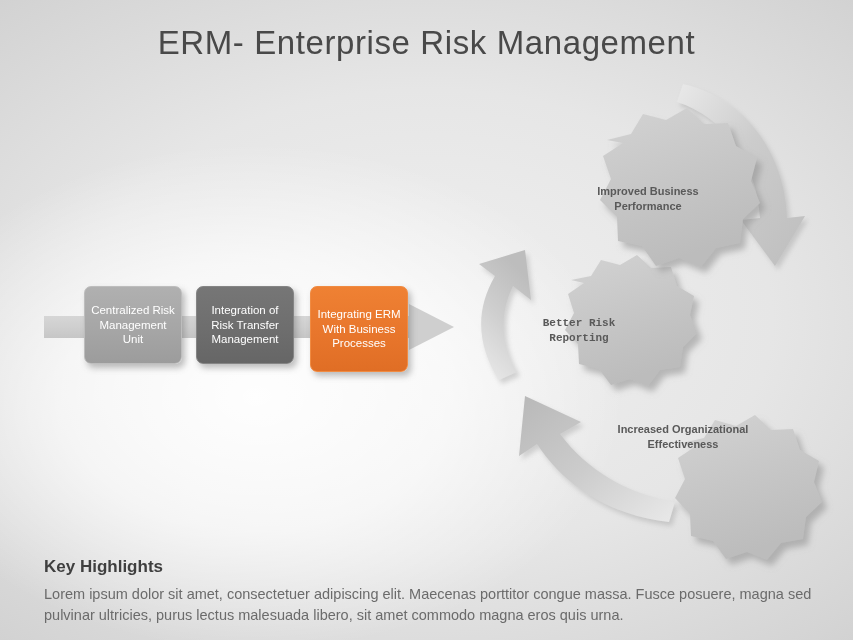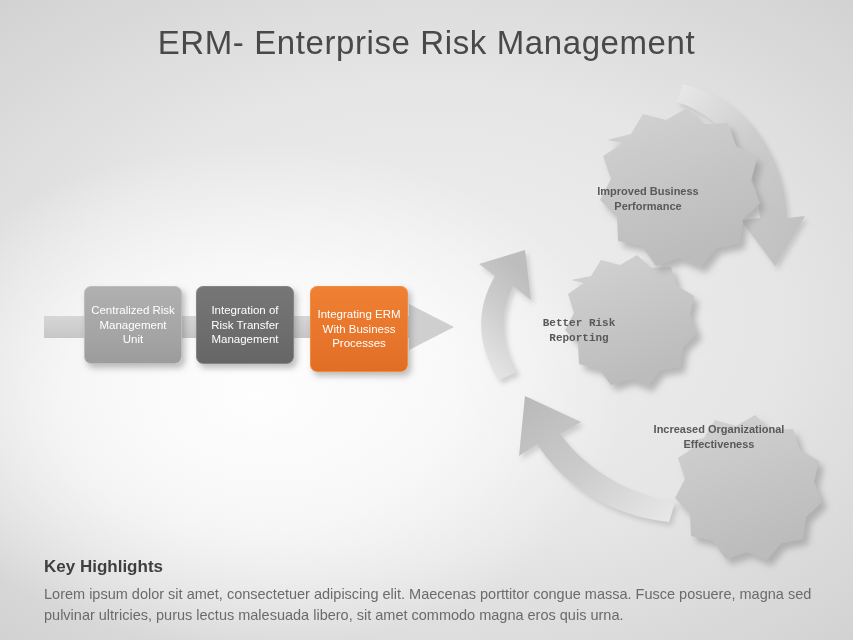--- a/index.html
+++ b/index.html
@@ -107,21 +107,21 @@
     position: absolute;
     text-align: center;
     font-weight: bold;
     font-size: 11px;
     color: #595959;
     line-height: 1.33;
     pointer-events: none;
   }
   #glabel0 { left: 568px; top: 184px; width: 160px; }
   #glabel1 { left: 518px; top: 316px; width: 122px; font-family: Liberation Mono, monospace; }
-  #glabel2 { left: 638px; top: 422px; width: 162px; }
+  #glabel2 { left: 602px; top: 422px; width: 162px; }
 
   
   #kh-title {
     position: absolute;
     left: 44px;
     top: 557px;
     font-size: 17px;
     font-weight: bold;
     color: #3f3f3f;
   }

